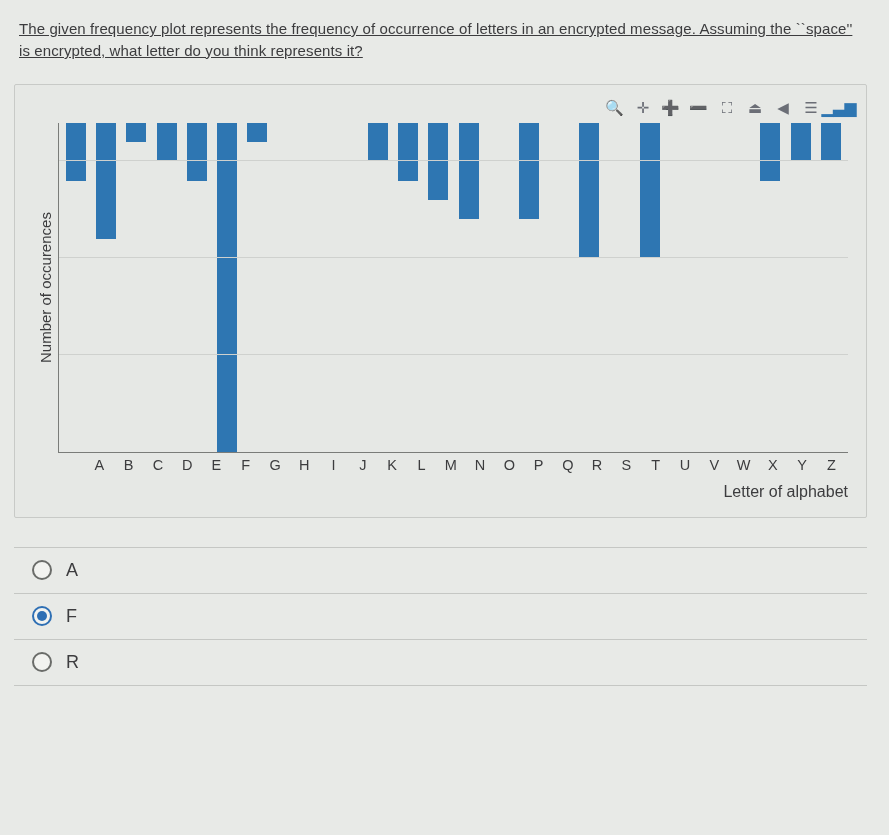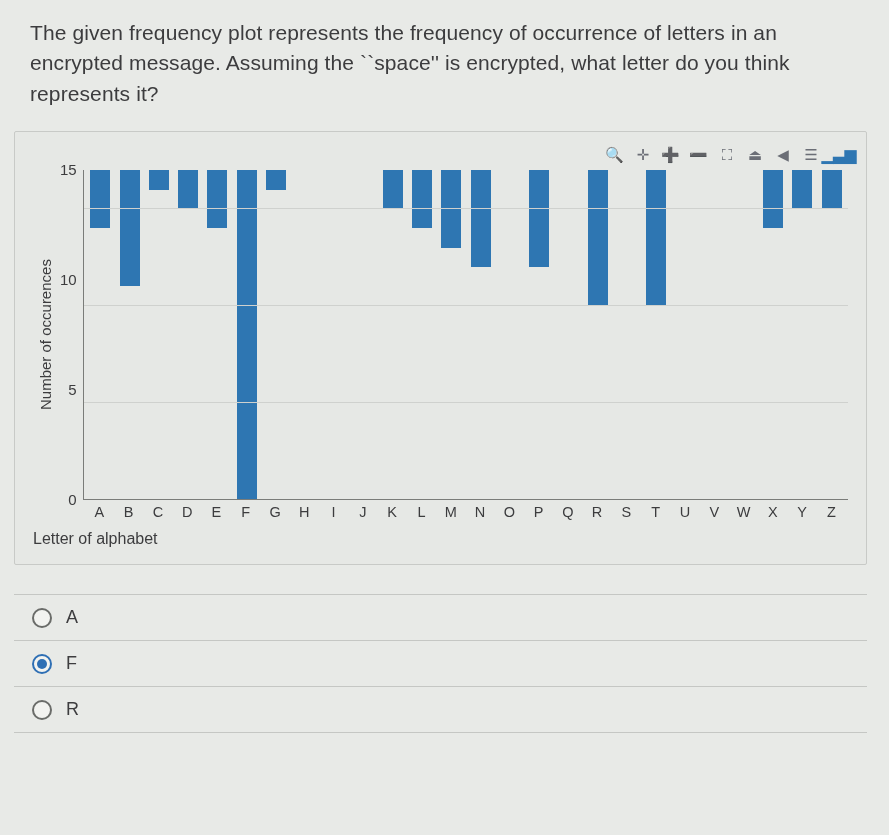--- a/index.html
+++ b/index.html
@@ -12,25 +12,26 @@
     height: 835px;
     overflow: hidden;
   }
   .page {
     background: #e8eae7;
     width: 889px;
     min-height: 835px;
     padding: 18px 22px 0 14px;
   }
   .question {
-    font-size: 21px;
+    font-size: 15px;
     line-height: 1.45;
     color: #3c3c3e;
-    margin: 0 0 22px 16px;
+    margin: 0 0 22px 5px;
     letter-spacing: 0.1px;
+    text-decoration: underline;
   }
   .chart-panel {
     background: #e6e8e5;
     border: 1px solid #c8cac7;
     border-radius: 2px;
     padding: 14px 18px 14px 18px;
     margin: 0 0 30px 0;
     position: relative;
   }
   .toolbar {
@@ -115,21 +116,21 @@
     gap: 4px;
     margin-left: calc(18px + 32px); 
   }
   .x-ticks .xt {
     flex: 1;
     text-align: center;
     font-size: 14.5px;
     color: #3c3c3e;
   }
   .x-axis-label {
-    text-align: left;
+    text-align: right;
     font-size: 16px;
     color: #3c3c3e;
     margin: 10px 0 2px 0;
   }
   .answers {
     margin: 0;
   }
   .answer-row {
     display: flex;
     align-items: center;
@@ -179,26 +180,20 @@
     <span>⏏</span>
     <span>◀</span>
     <span>☰</span>
     <span style="color:#2e76b2;font-weight:bold;">▁▃▆</span>
   </div>
 
 
   <div class="chart-wrap">
     <div class="chart-area">
       <div class="y-axis-label">Number of occurences</div>
-      <div class="y-ticks" id="y-ticks" style="height: 330px;">
-            <div>15</div>
-            <div>10</div>
-            <div>5</div>
-            <div>0</div>
-          </div>
       <div class="plot" id="plot">
         <div class="bars" id="bars">
               <div class="bar-slot">
                 <div class="bar" style="height: 17.6471%;"></div>
               </div>
               <div class="bar-slot">
                 <div class="bar" style="height: 35.2941%;"></div>
               </div>
               <div class="bar-slot">
                 <div class="bar" style="height: 5.88235%;"></div>

